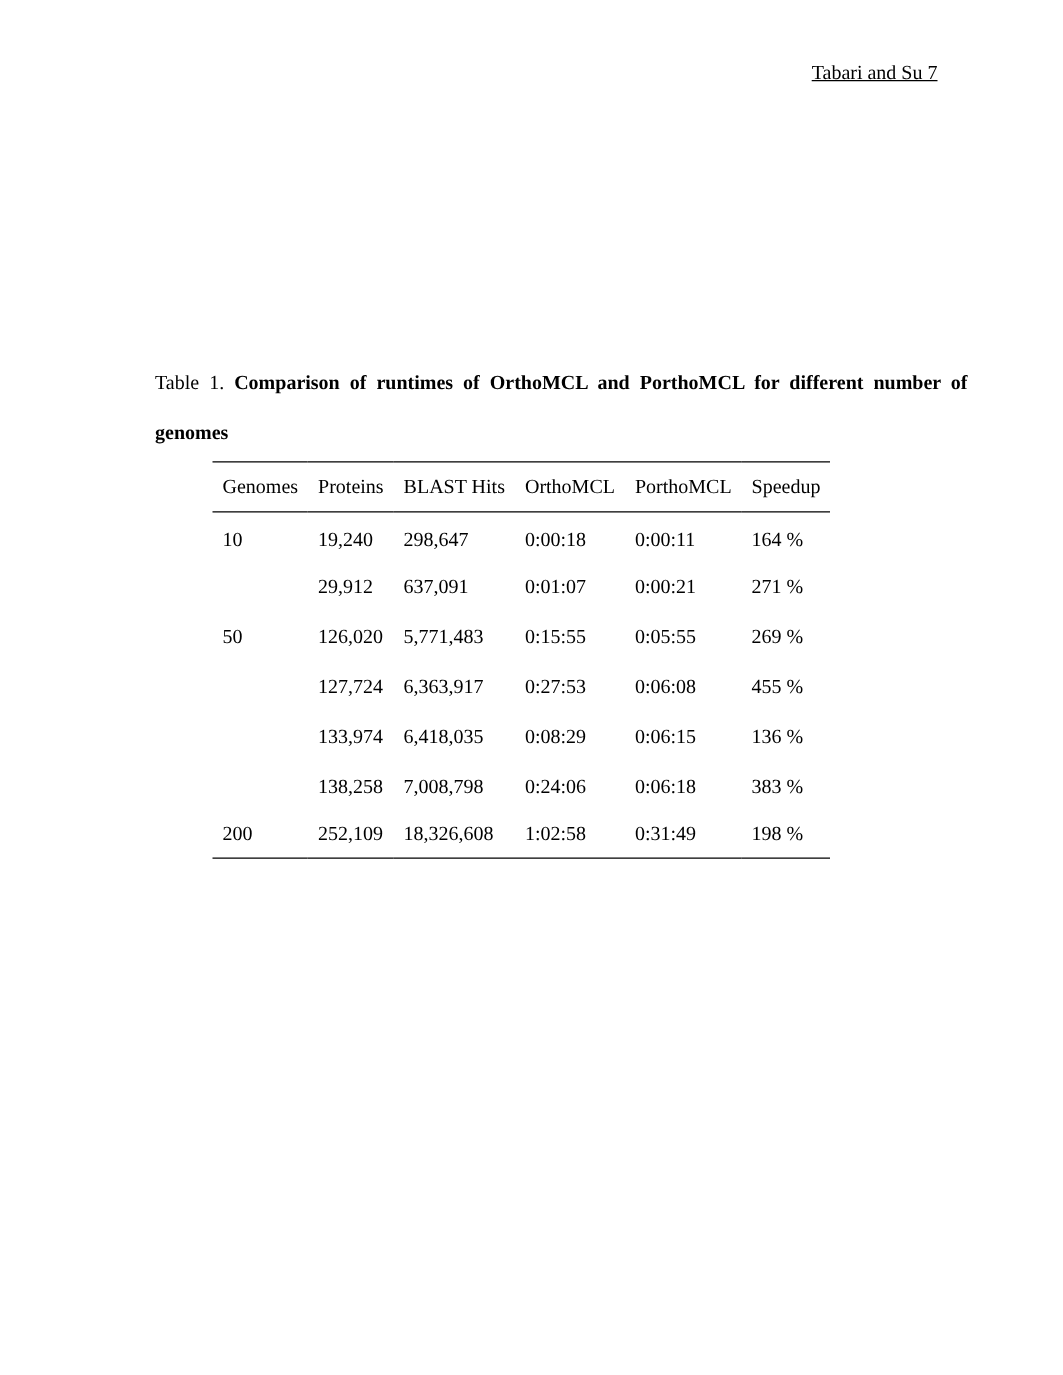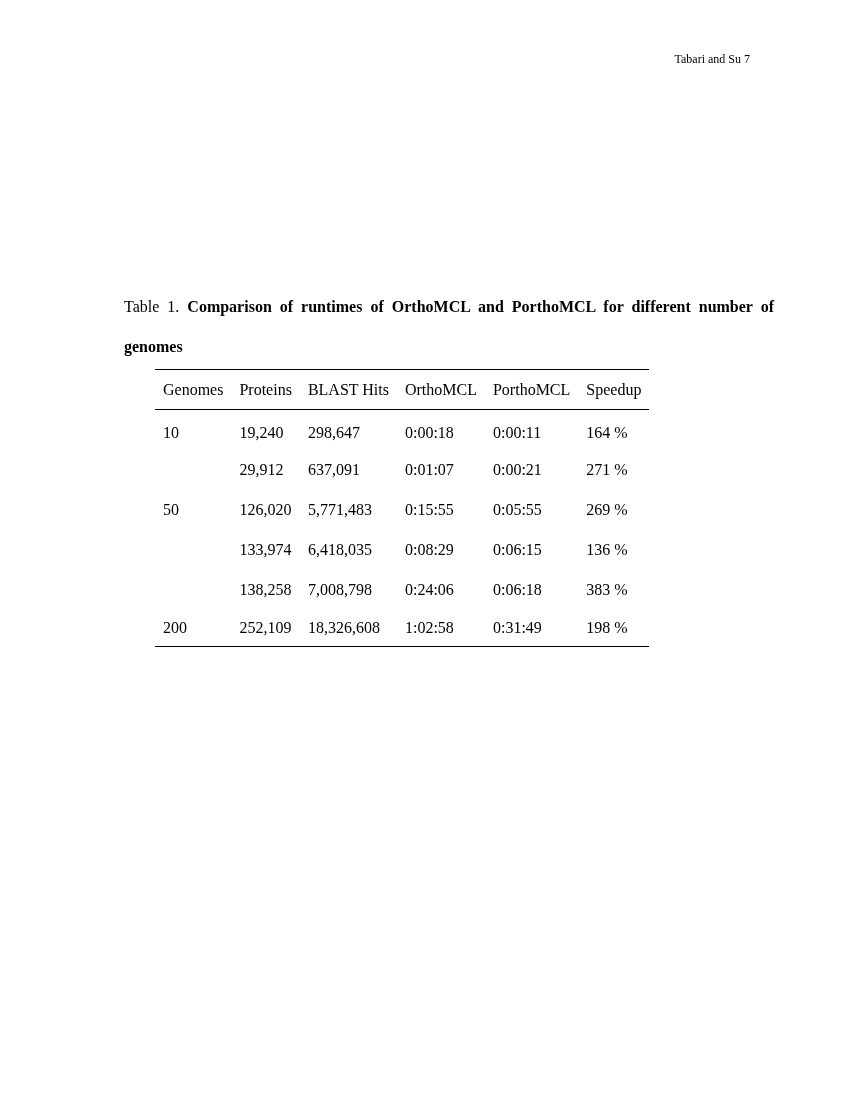--- a/index.html
+++ b/index.html
@@ -3,32 +3,32 @@
 <meta charset="utf-8">
 <style>
   html, body { margin: 0; padding: 0; background: #ffffff; }
   body {
     width: 850px; height: 1100px; position: relative; overflow: hidden;
     font-family: "Liberation Serif", "DejaVu Serif", serif;
     color: #000; font-size: 16px;
   }
   .running-head {
     position: absolute; top: 49px; right: 100px;
-    font-size: 12px; line-height: 20px;
+    font-size: 16px; line-height: 20px; text-decoration: underline;
   }
   .caption {
     position: absolute; left: 100px; top: 287px; width: 650px;
     font-size: 16px; line-height: 40px; text-align: justify;
     text-align-last: left;
     margin-left: 24px;
   }
   .caption .label { font-weight: normal; }
   .caption .title { font-weight: bold; }
   table.data {
-    position: absolute; left: 155px; top: 369px;
+    position: absolute; left: 170px; top: 369px;
     border-collapse: collapse; font-size: 16px;
   }
   table.data thead tr { border-top: 1.3px solid #000; border-bottom: 1.3px solid #000; }
   table.data tbody tr:last-child { border-bottom: 1.3px solid #000; }
   table.data th, table.data td {
     font-weight: normal; text-align: left; white-space: nowrap;
     padding: 0 8px; height: 40px; vertical-align: middle;
   }
   table.data th { height: 39px; }
   table.data tbody tr:first-child td { padding-top: 6px; height: 34px; }
@@ -85,20 +85,28 @@
     <tr>
       <td>50</td>
       <td>126,020</td>
       <td>5,771,483</td>
       <td>0:15:55</td>
       <td>0:05:55</td>
       <td>269 %</td>
     </tr>
     <tr>
       <td></td>
+      <td>127,724</td>
+      <td>6,363,917</td>
+      <td>0:27:53</td>
+      <td>0:06:08</td>
+      <td>455 %</td>
+    </tr>
+    <tr>
+      <td></td>
       <td>133,974</td>
       <td>6,418,035</td>
       <td>0:08:29</td>
       <td>0:06:15</td>
       <td>136 %</td>
     </tr>
     <tr>
       <td></td>
       <td>138,258</td>
       <td>7,008,798</td>

